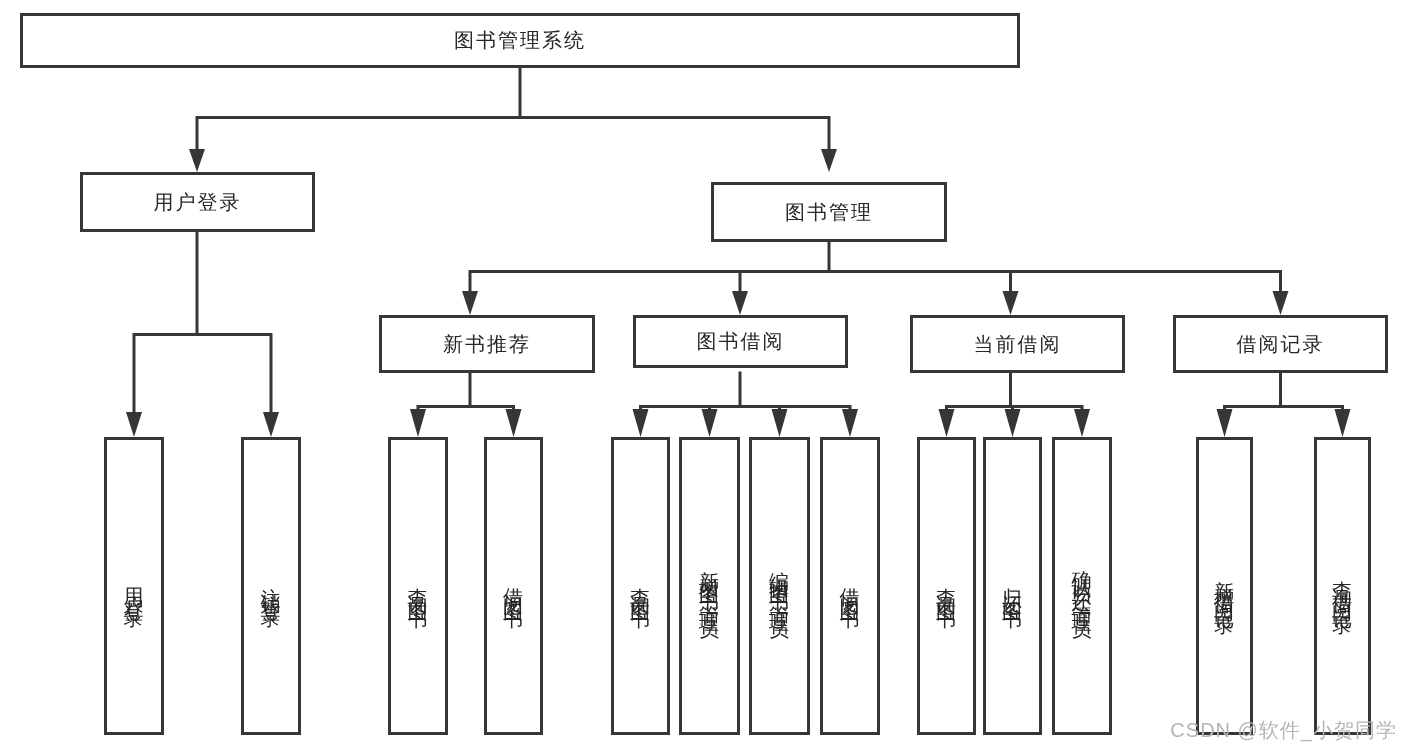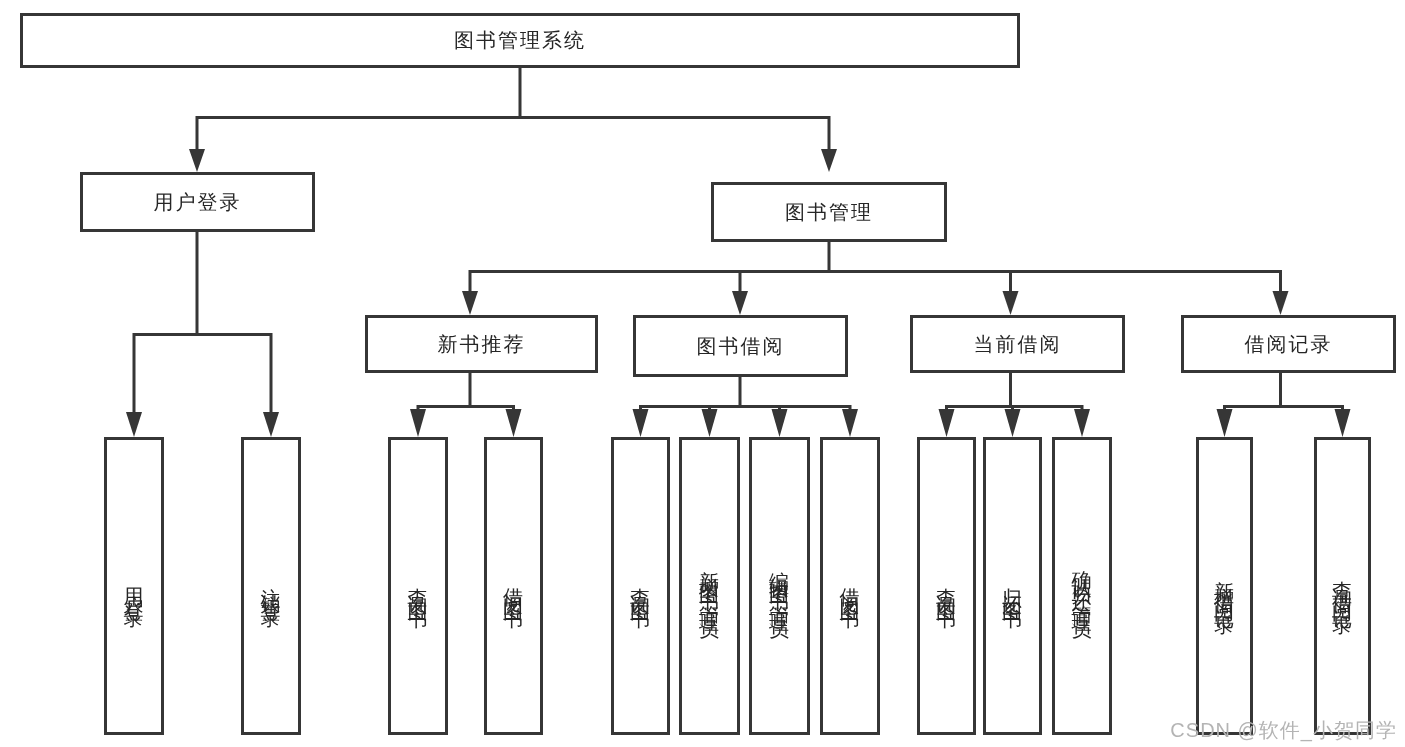--- a/index.html
+++ b/index.html
@@ -107,30 +107,30 @@
     <span>图书管理系统</span>
   </div>
 
   <div class="box" style="left:80px;top:172px;width:235px;height:60px;">
     <span>用户登录</span>
   </div>
   <div class="box" style="left:711px;top:182px;width:236px;height:60px;">
     <span>图书管理</span>
   </div>
 
-  <div class="box" style="left:365px;top:315px;width:233px;height:58px;">
+  <div class="box" style="left:379px;top:315px;width:216px;height:58px;">
     <span>新书推荐</span>
   </div>
-  <div class="box" style="left:633px;top:315px;width:215px;height:62px;">
+  <div class="box" style="left:633px;top:315px;width:215px;height:53px;">
     <span>图书借阅</span>
   </div>
   <div class="box" style="left:903px;top:315px;width:215px;height:58px;margin-left:7px;">
     <span>当前借阅</span>
   </div>
-  <div class="box" style="left:1173px;top:315px;width:215px;height:58px;margin-left:8px;">
+  <div class="box" style="left:1173px;top:315px;width:215px;height:58px;">
     <span>借阅记录</span>
   </div>
 
   <div class="leaf" style="left:104px;width:60px;">
     <span>用户登录</span>
   </div>
   <div class="leaf" style="left:241px;width:60px;">
     <span>注销登录</span>
   </div>
 

